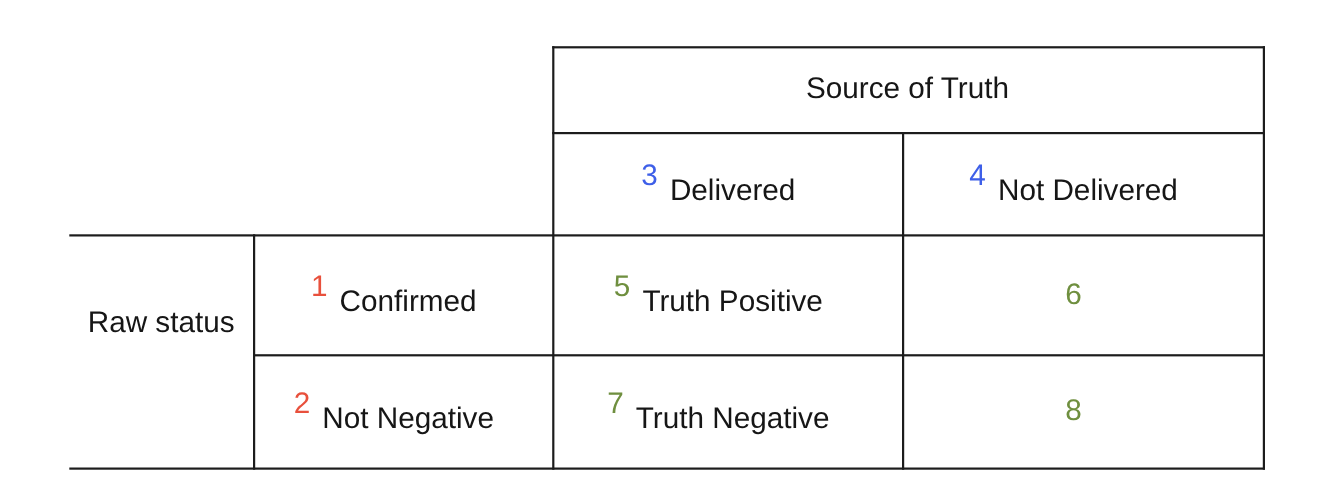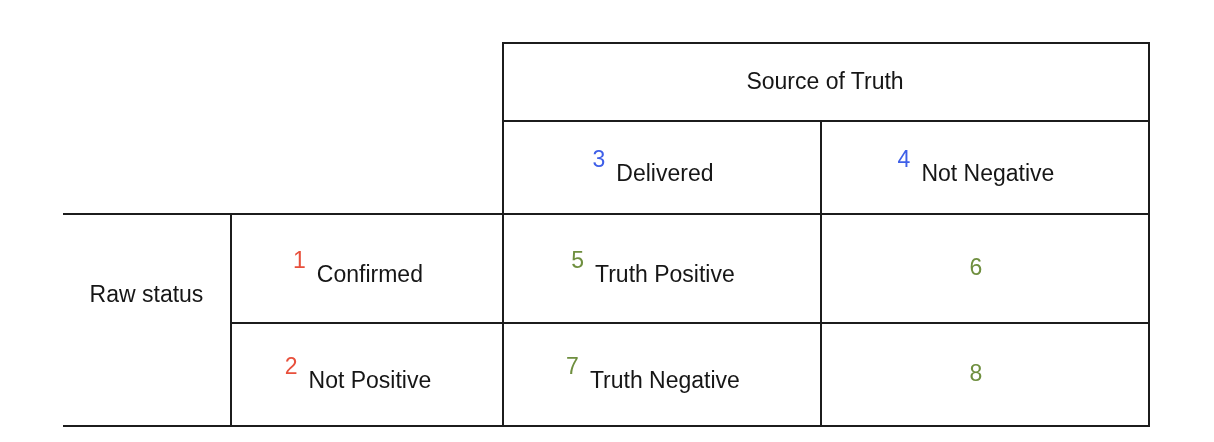--- a/index.html
+++ b/index.html
@@ -23,21 +23,21 @@
   }
   .hline { height: 2px; }
   .vline { width: 2px; }
 
   
   .cellbox {
     position: absolute;
     display: flex;
     align-items: center;
     justify-content: center;
-    font-size: 23px;
+    font-size: 27px;
     line-height: 1.15;
     white-space: nowrap;
   }
   .cellbox.num-label {
     padding-bottom: 16px;
   }
   .cell-content {
     display: flex;
     align-items: flex-start;
     gap: 11px;
@@ -76,38 +76,38 @@
 
   <div class="cellbox num-label" style="left:502px; top:120px; width:318px; height:93px;">
     <span class="cell-content">
       <span class="cell-num num-col">3</span>
       <span class="cell-label">Delivered</span>
     </span>
   </div>
   <div class="cellbox num-label" style="left:820px; top:120px; width:328px; height:93px;">
     <span class="cell-content">
       <span class="cell-num num-col">4</span>
-      <span class="cell-label">Not Negative</span>
+      <span class="cell-label">Not Delivered</span>
     </span>
   </div>
 
   <div class="cellbox" style="left:63px; top:213px; width:167px; height:162px;">
     <span>Raw status</span>
   </div>
 
   <div class="cellbox num-label" style="left:230px; top:213px; width:272px; height:109px;">
     <span class="cell-content">
       <span class="cell-num num-row">1</span>
       <span class="cell-label">Confirmed</span>
     </span>
   </div>
   <div class="cellbox num-label" style="left:230px; top:322px; width:272px; height:103px;">
     <span class="cell-content">
       <span class="cell-num num-row">2</span>
-      <span class="cell-label">Not Positive</span>
+      <span class="cell-label">Not Negative</span>
     </span>
   </div>
 
   <div class="cellbox num-label" style="left:502px; top:213px; width:318px; height:109px;">
     <span class="cell-content">
       <span class="cell-num num-cell">5</span>
       <span class="cell-label">Truth Positive</span>
     </span>
   </div>
   <div class="cellbox num-label" style="left:820px; top:213px; width:328px; height:109px;">

